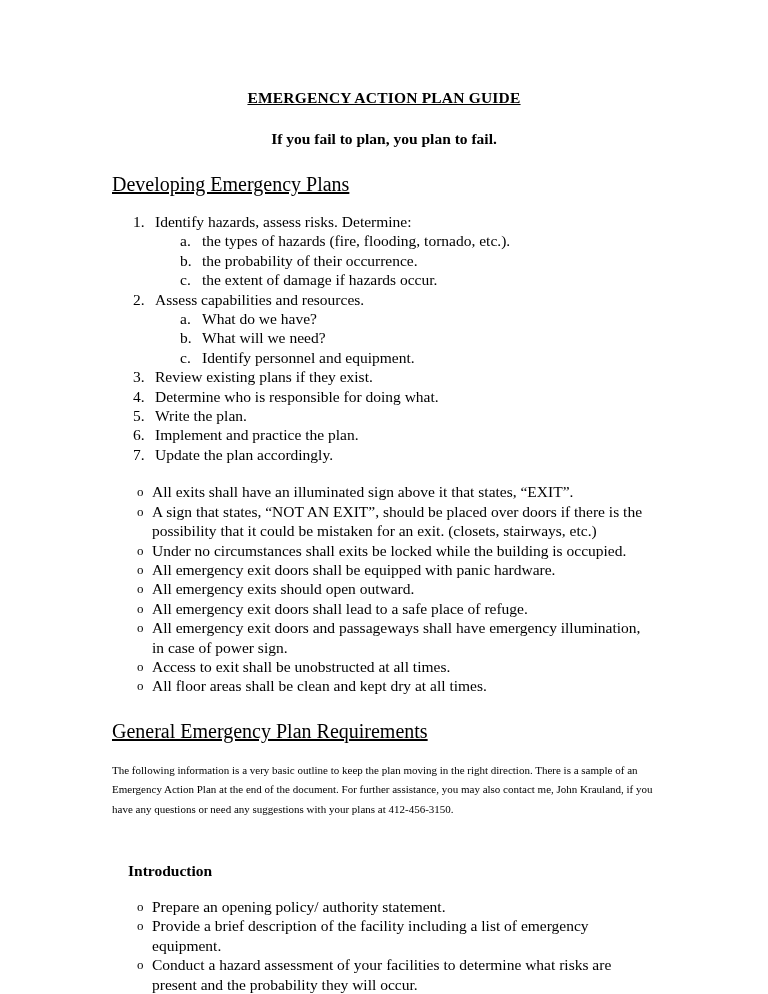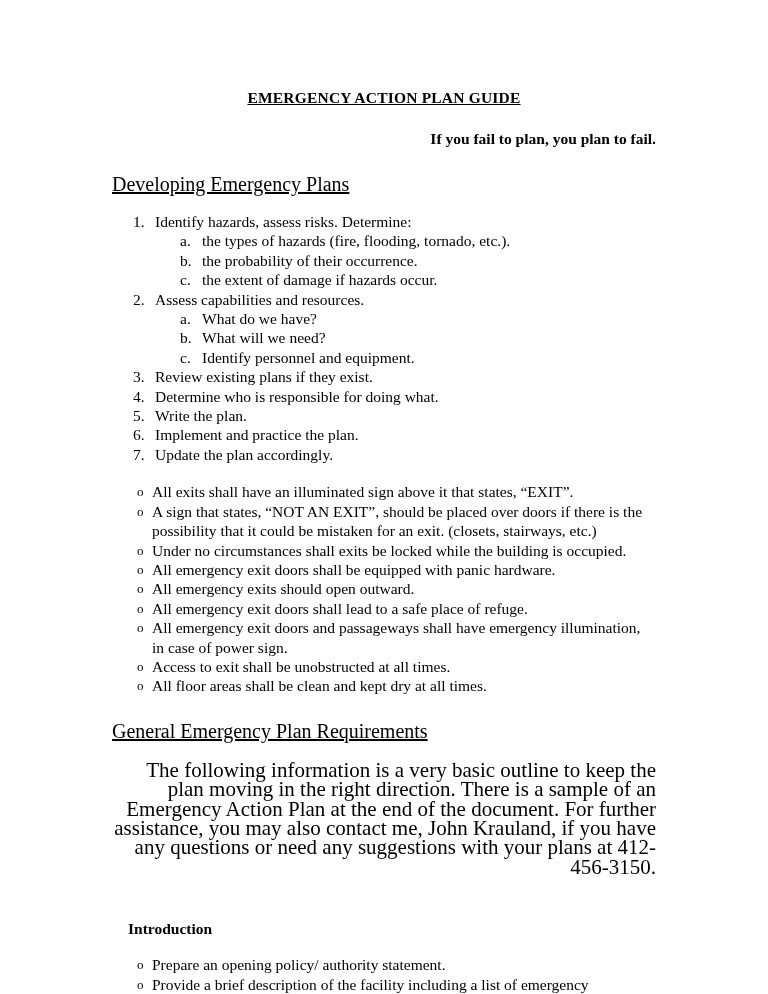--- a/index.html
+++ b/index.html
@@ -26,21 +26,21 @@
   .doc-title {
     text-align: center;
     font-weight: bold;
     font-size: 15.5px;
     text-decoration: underline;
     letter-spacing: 0.2px;
     margin: 0;
     line-height: 19px;
   }
   .doc-subtitle {
-    text-align: right;
+    text-align: center;
     font-weight: bold;
     font-size: 15.5px;
     margin: 0;
     padding-top: 22px;
     line-height: 19px;
   }
   .section-heading {
     font-size: 20px;
     font-weight: normal;
     text-decoration: underline;
@@ -50,25 +50,25 @@
   .section-heading.first-heading { padding-top: 27px; }
   .section-heading.spaced { padding-top: 26px; }
   .bold-heading {
     font-size: 15.5px;
     font-weight: bold;
     margin: 16px;
     line-height: 19px;
     padding-top: 26px;
   }
   .para {
-    font-size: 21px;
+    font-size: 11px;
     line-height: 19.4px;
     margin: 0;
     padding-top: 20px;
-    text-align: right;
+    text-align: left;
   }
   ol.numbered {
     list-style: none;
     margin: 0;
     padding: 0;
     padding-top: 18px;
   }
   ol.numbered > li {
     position: relative;
     font-size: 15.5px;

